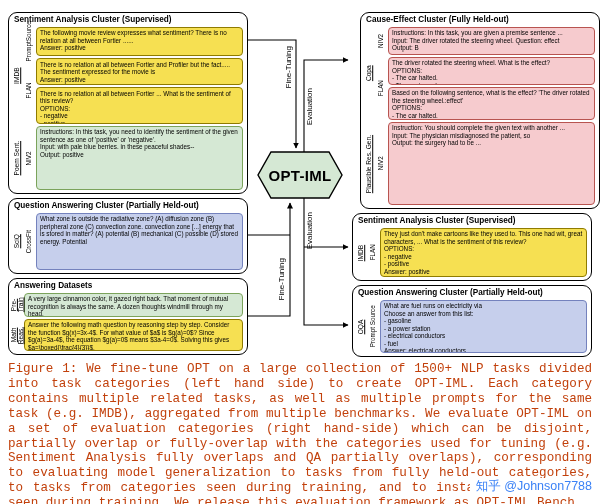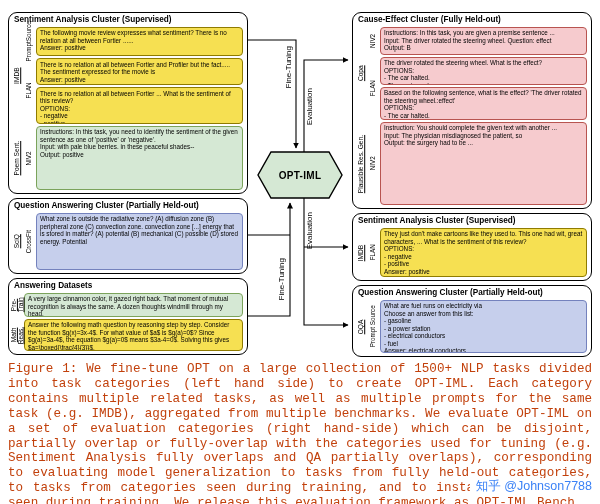--- a/index.html
+++ b/index.html
@@ -25,21 +25,21 @@
   .pbox{flex:1 1 0;border:1px solid;border-radius:4px;padding:1.5px 3px;font-size:6.3px;
         line-height:1.2;white-space:pre-line;overflow:hidden;min-width:0;box-sizing:border-box;}
   .yellow{background:#F6E052;border-color:#8F7B00;}
   .green{background:#D5E8D4;border-color:#7BA35B;}
   .pink{background:#F6CBCE;border-color:#B85450;}
   .blue{background:#C6CFEC;border-color:#7482BD;}
 
   .edge-label{position:absolute;writing-mode:vertical-rl;transform:rotate(180deg);
               font-size:8px;line-height:1;}
   .node-label{position:absolute;left:258px;top:152px;width:84px;height:46px;display:flex;
-              align-items:center;justify-content:center;font-weight:700;font-size:10px;
+              align-items:center;justify-content:center;font-weight:700;font-size:15px;
               letter-spacing:.3px;text-align:center;}
   .caption{position:absolute;left:8px;top:362px;width:584px;
            font-family:Liberation Mono, monospace;font-size:12.6px;line-height:14.9px;
            text-align:justify;color:#c2410c;}
   .watermark{position:absolute;right:8px;top:478px;font-size:12.5px;color:#3b82f6;
              background:#fff;padding-left:6px;}
 </style>
 </head>
 <body>
 
@@ -128,21 +128,21 @@
         <div class="vlabel task">Pre-Train</div>
         <div class="pbox green">A very large cinnamon color, it gazed right back. That moment of mutual recognition is always the same. A dozen thoughts windmill through my head.</div>
       </div>
       <div class="row" style="flex-grow:36;">
         <div class="vlabel task">Math Reas.</div>
         <div class="pbox yellow">Answer the following math question by reasoning step by step. Consider the function $g(x)=3x-4$. For what value of $a$ is $g(a)=0$? Since $g(a)=3a-4$, the equation $g(a)=0$ means $3a-4=0$. Solving this gives $a=\boxed{\frac{4}{3}}$.</div>
       </div>
     </div>
   </div>
 
-  <div class="cluster" style="left:352px;top:12px;width:240px;height:197px;">
+  <div class="cluster" style="left:360px;top:12px;width:240px;height:197px;">
     <div class="cluster-title">Cause-Effect Cluster (Fully Held-out)</div>
     <div class="cluster-body">
       <div class="grp" style="flex-grow:124;">
         <div class="vlabel task">Copa</div>
         <div class="grp-rows">
           <div class="row" style="flex-grow:38;">
             <div class="vlabel">NIV2</div>
             <div class="pbox pink">Instructions: In this task, you are given a premise sentence ...
 Input: The driver rotated the steering wheel. Question: effect
 Output: B</div>

